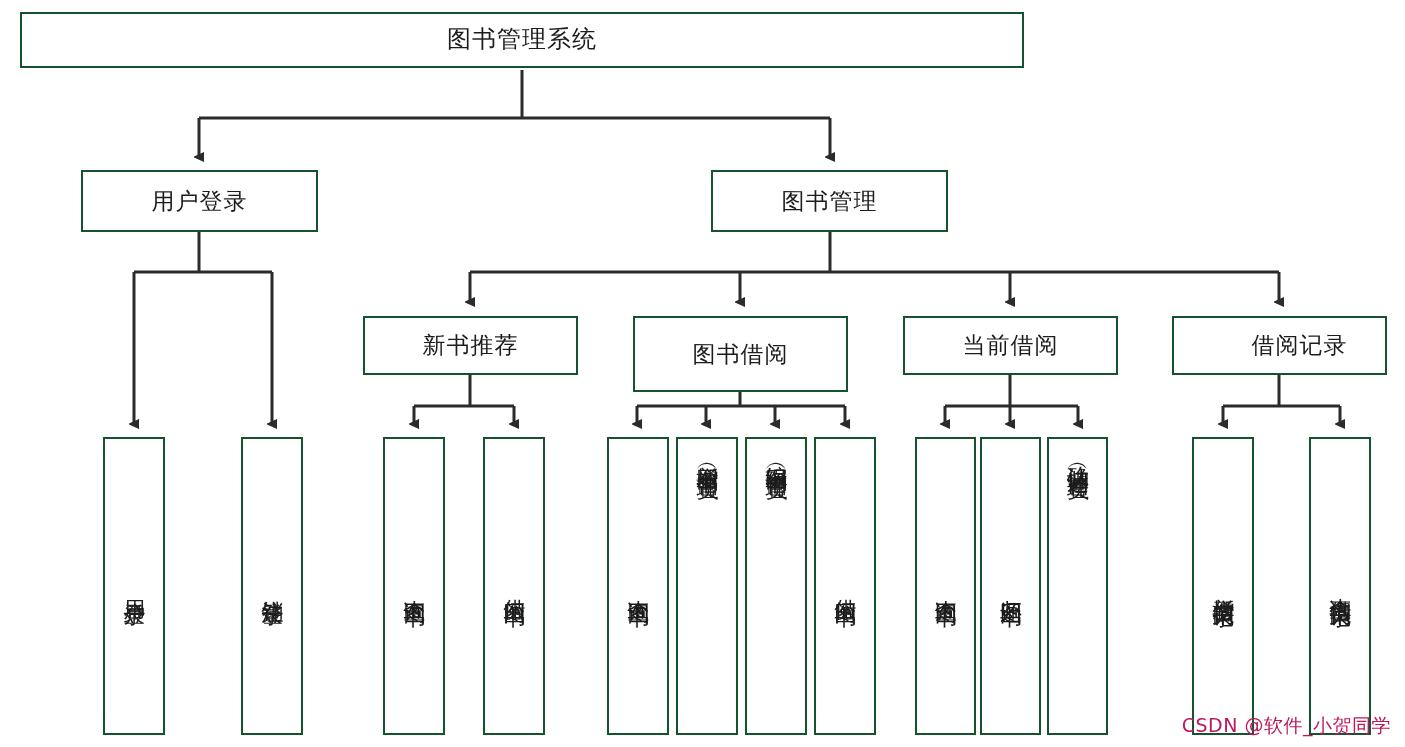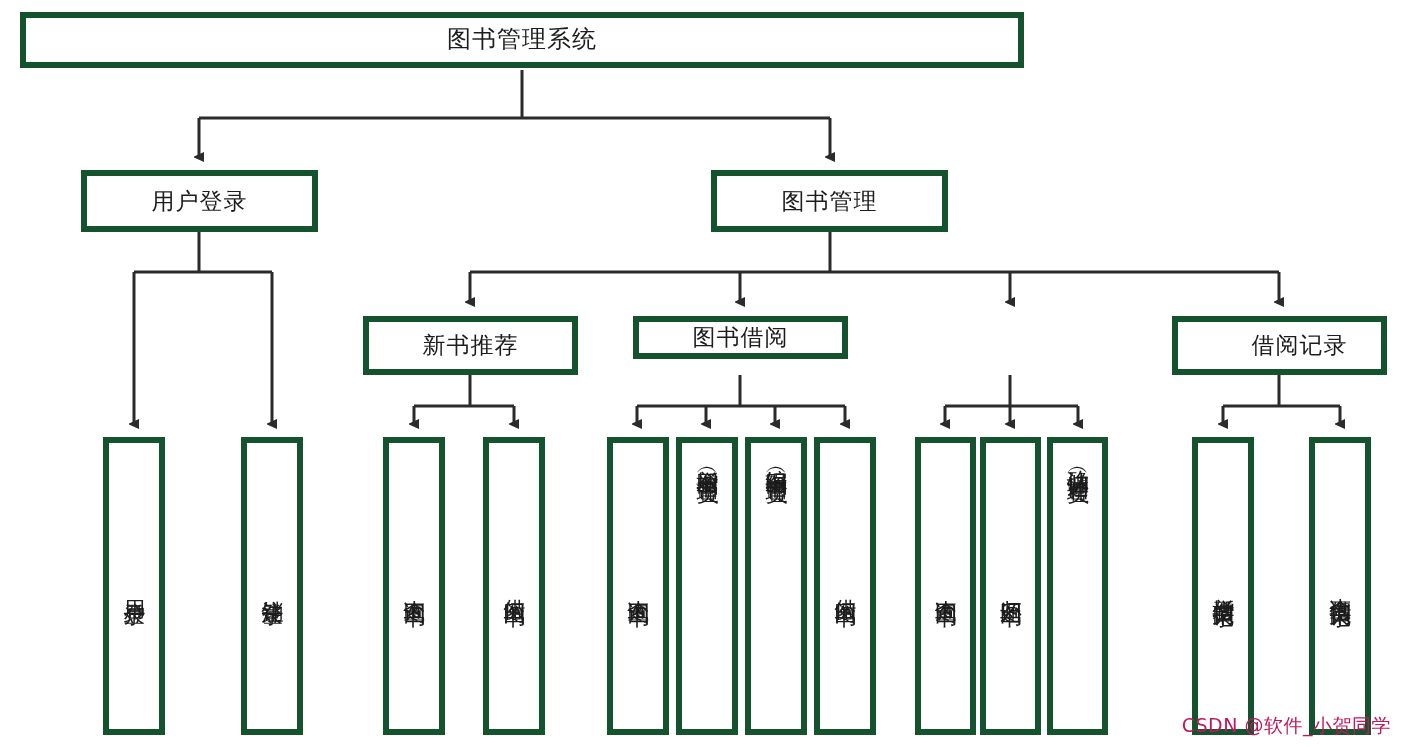--- a/index.html
+++ b/index.html
@@ -22,21 +22,21 @@
     position: absolute;
     left: 0;
     top: 0;
     width: 1405px;
     height: 747px;
     pointer-events: none;
   }
   .node {
     position: absolute;
     box-sizing: border-box;
-    border: 6px solid #14532d;
+    border: 2px solid #14532d;
     background: #ffffff;
     display: flex;
     align-items: center;
     justify-content: center;
     color: #1c1c1c;
   }
   .node.horiz {
     font-size: 23px;
     letter-spacing: 1px;
     line-height: 1.15;
@@ -136,22 +136,25 @@
   <div class="node horiz" style="left:81px; top:170px; width:237px; height:62px;">
     <span>用户登录</span>
   </div>
   <div class="node horiz" style="left:711px; top:170px; width:237px; height:62px;">
     <span>图书管理</span>
   </div>
 
   <div class="node horiz" style="left:363px; top:316px; width:215px; height:59px;">
     <span>新书推荐</span>
   </div>
-  <div class="node horiz" style="left:633px; top:316px; width:215px; height:43px;">
+  <div class="node horiz" style="left:633px; top:316px; width:215px; height:76px;">
     <span>图书借阅</span>
+  </div>
+  <div class="node horiz" style="left:903px; top:316px; width:215px; height:59px;">
+    <span>当前借阅</span>
   </div>
   <div class="node horiz" style="left:1172px; top:316px; width:215px; height:59px;padding-left:40px;">
     <span>借阅记录</span>
   </div>
 
   <div class="node leaf centered" style="left:103px; top:437px; width:62px; height:298px;">
     <span class="vtext">用户登录</span>
   </div>
   <div class="node leaf centered" style="left:241px; top:437px; width:62px; height:298px;">
     <span class="vtext">注销登录</span>

